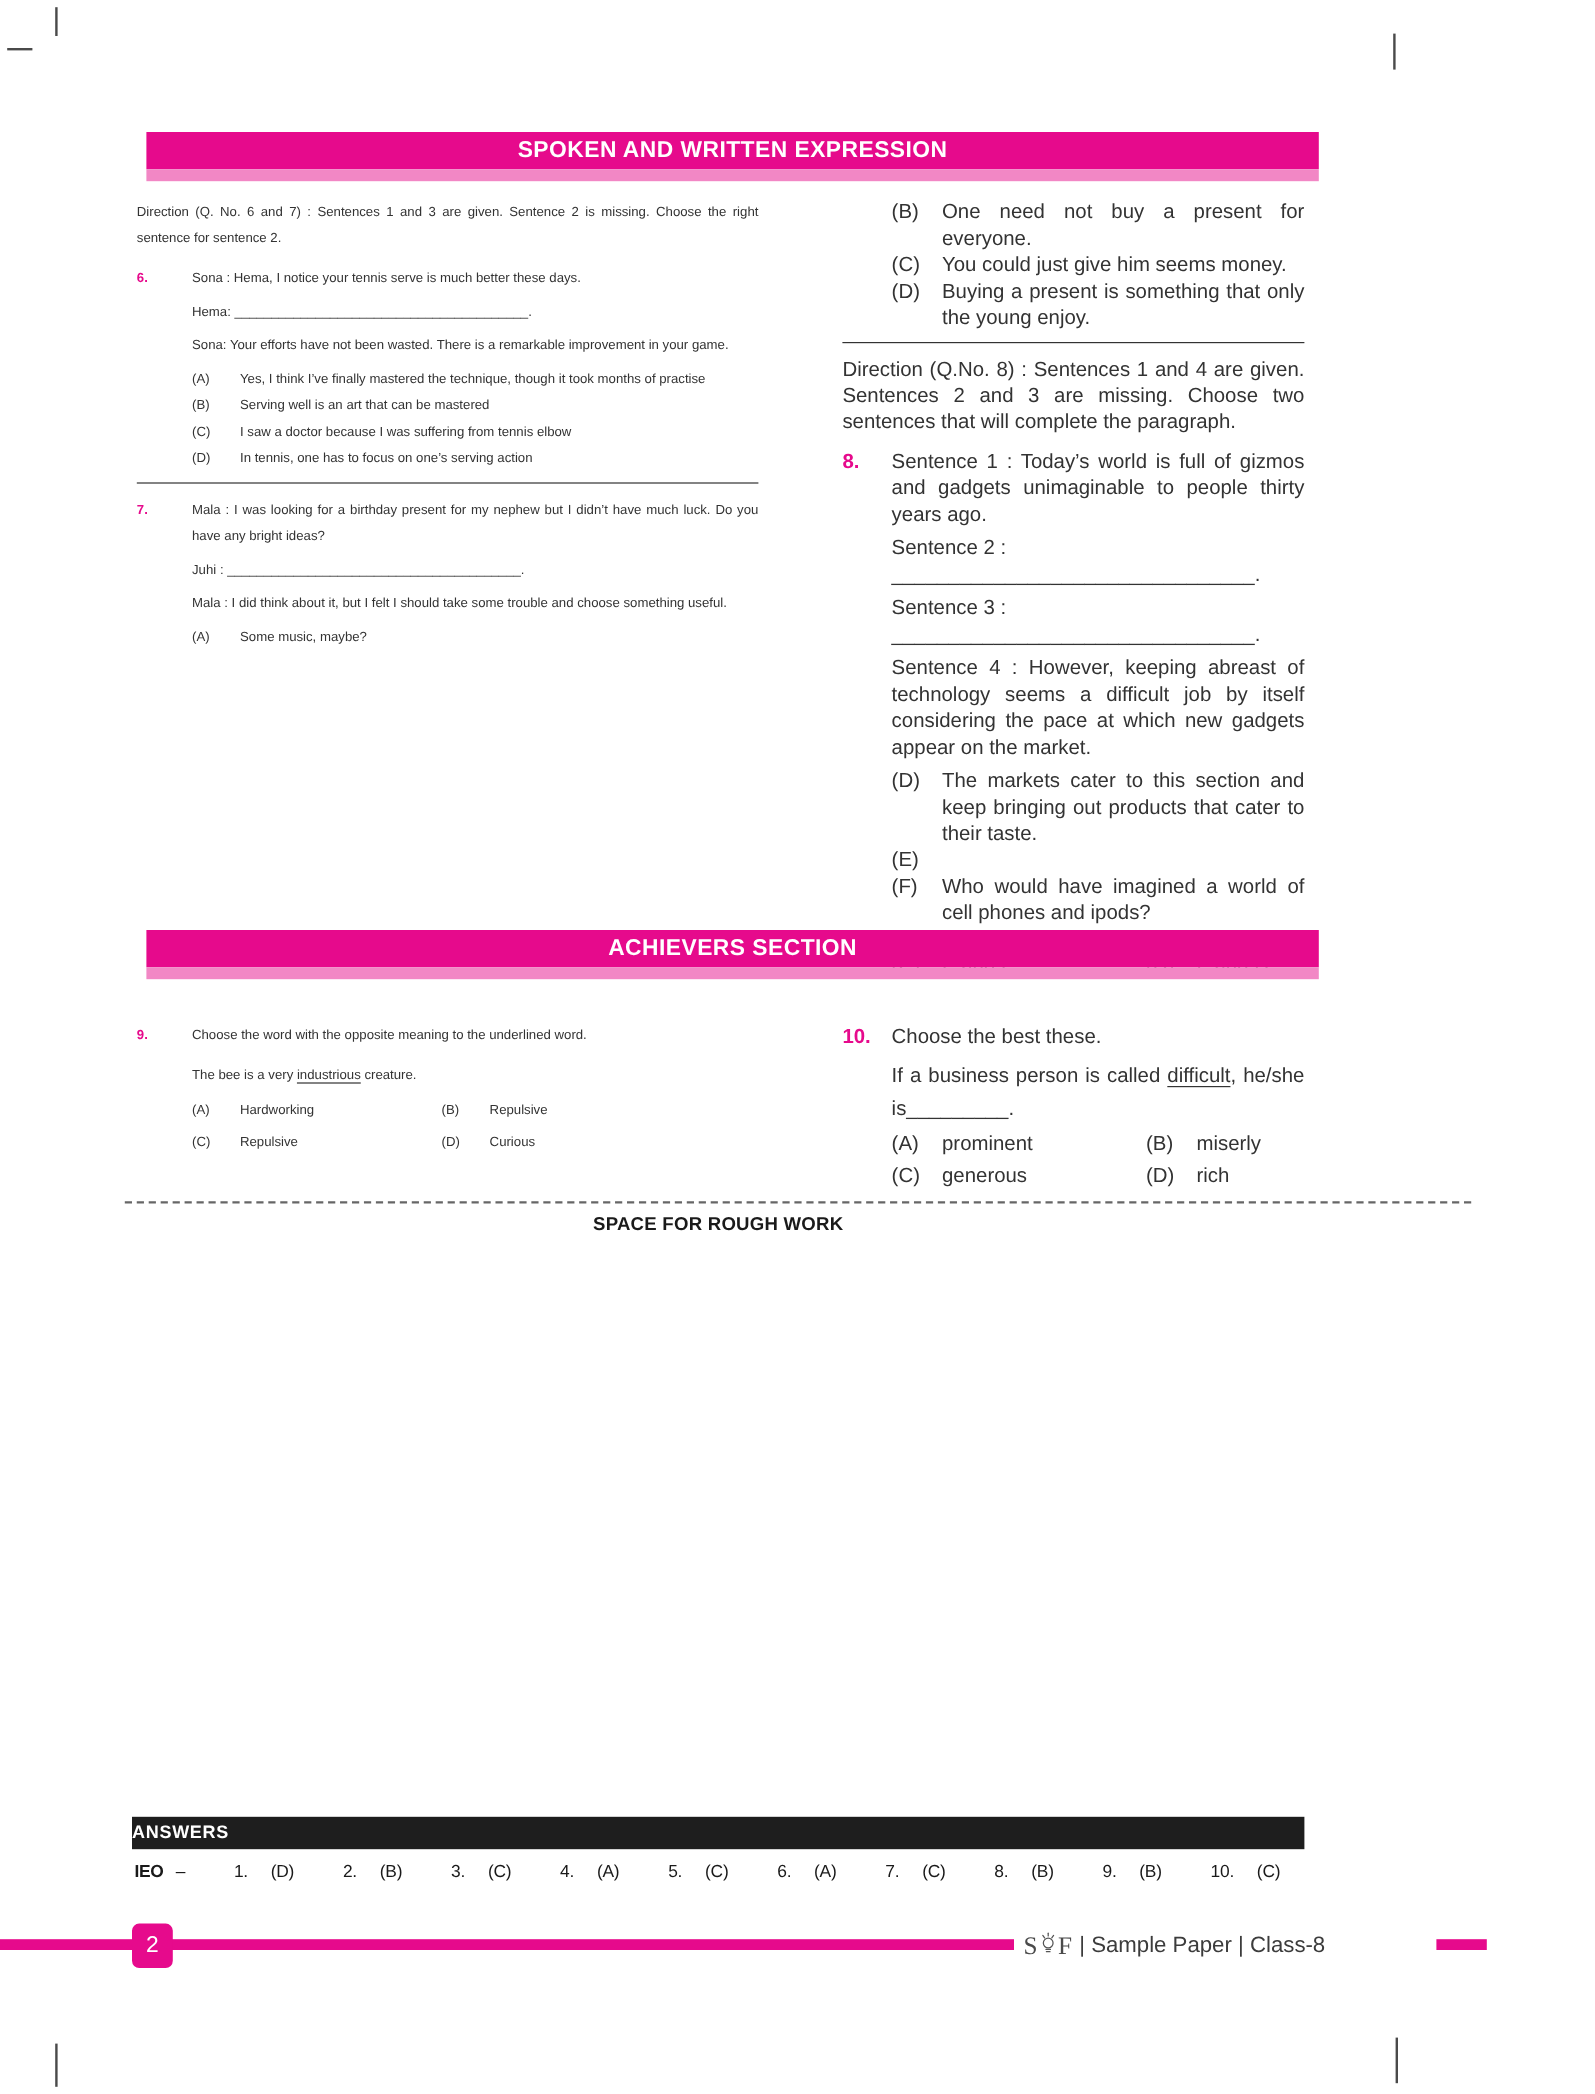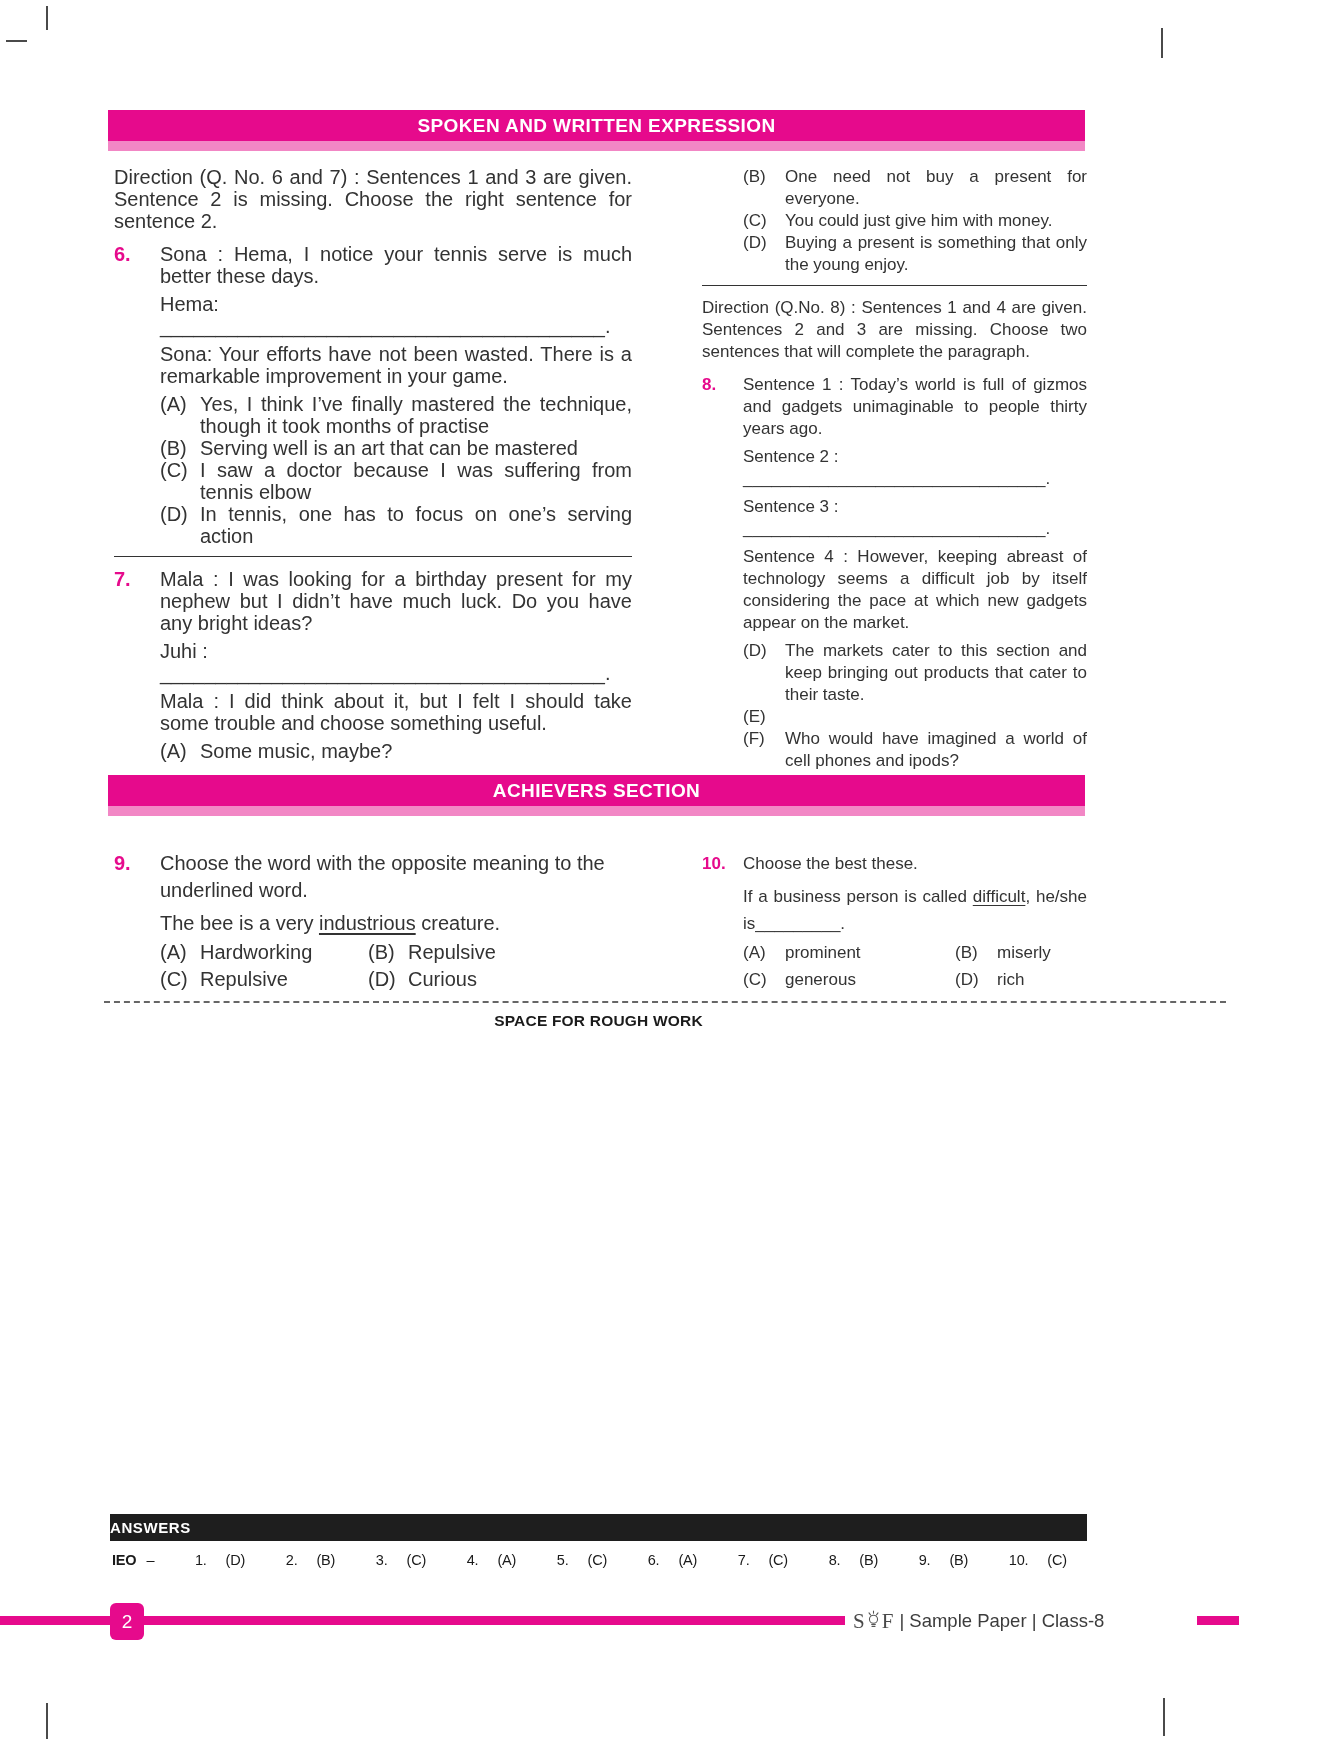--- a/index.html
+++ b/index.html
@@ -8,30 +8,30 @@
     background: #ffffff;
     font-family: "Liberation Sans", sans-serif;
     color: #333333;
   }
   .page { position: relative; width: 1329px; height: 1745px; overflow: hidden; background:#fff; }
 
   
   .crop { position: absolute; background: #4a4a4a; }
 
   
-  .section-header { position: absolute; left: 108px; width: 977px; }
+  .section-header { position: absolute; left: 122px; width: 977px; }
   .section-bar {
     height: 31px; background: #e60a8c;
     display: flex; align-items: center; justify-content: center;
   }
   .section-bar span { color: #fff; font-weight: bold; font-size: 19px; letter-spacing: .4px; }
   .section-strip { height: 10px; background: #f287c5; }
 
   
-  .col { position: absolute; font-size: 20px; line-height: 22px; }
+  .col { position: absolute; font-size: 11px; line-height: 22px; }
   .col-left  { left: 114px; top: 166px; width: 518px; }
   .col-right { left: 702px; top: 166px; width: 385px; font-size: 17px; }
   p { margin: 0; }
   .jp { text-align: justify; }
 
   .direction { text-align: justify; }
 
   .q { display: flex; margin-top: 11px; }
   .qnum { flex: none; width: 46px; font-weight: bold; color: #e60a8c; }
   .col-right .qnum { width: 41px; }
@@ -150,21 +150,21 @@
   </div>
 
   <div class="col col-right">
     <div style="padding-left:41px;">
       <div class="opt">
         <span class="optlabel">(B)</span>
         <span class="opttext">One need not buy a present for everyone.</span>
       </div>
       <div class="opt">
         <span class="optlabel">(C)</span>
-        <span class="opttext">You could just give him with money.</span>
+        <span class="opttext">You could just give him seems money.</span>
       </div>
       <div class="opt">
         <span class="optlabel">(D)</span>
         <span class="opttext">Buying a present is something that only the young enjoy.</span>
       </div>
     </div>
 
     <hr class="rule-top">
 
     <p class="direction">Direction (Q.No. 8) : Sentences 1 and 4 are given. Sentences 2 and 3 are missing. Choose two sentences that will complete the paragraph.</p>

